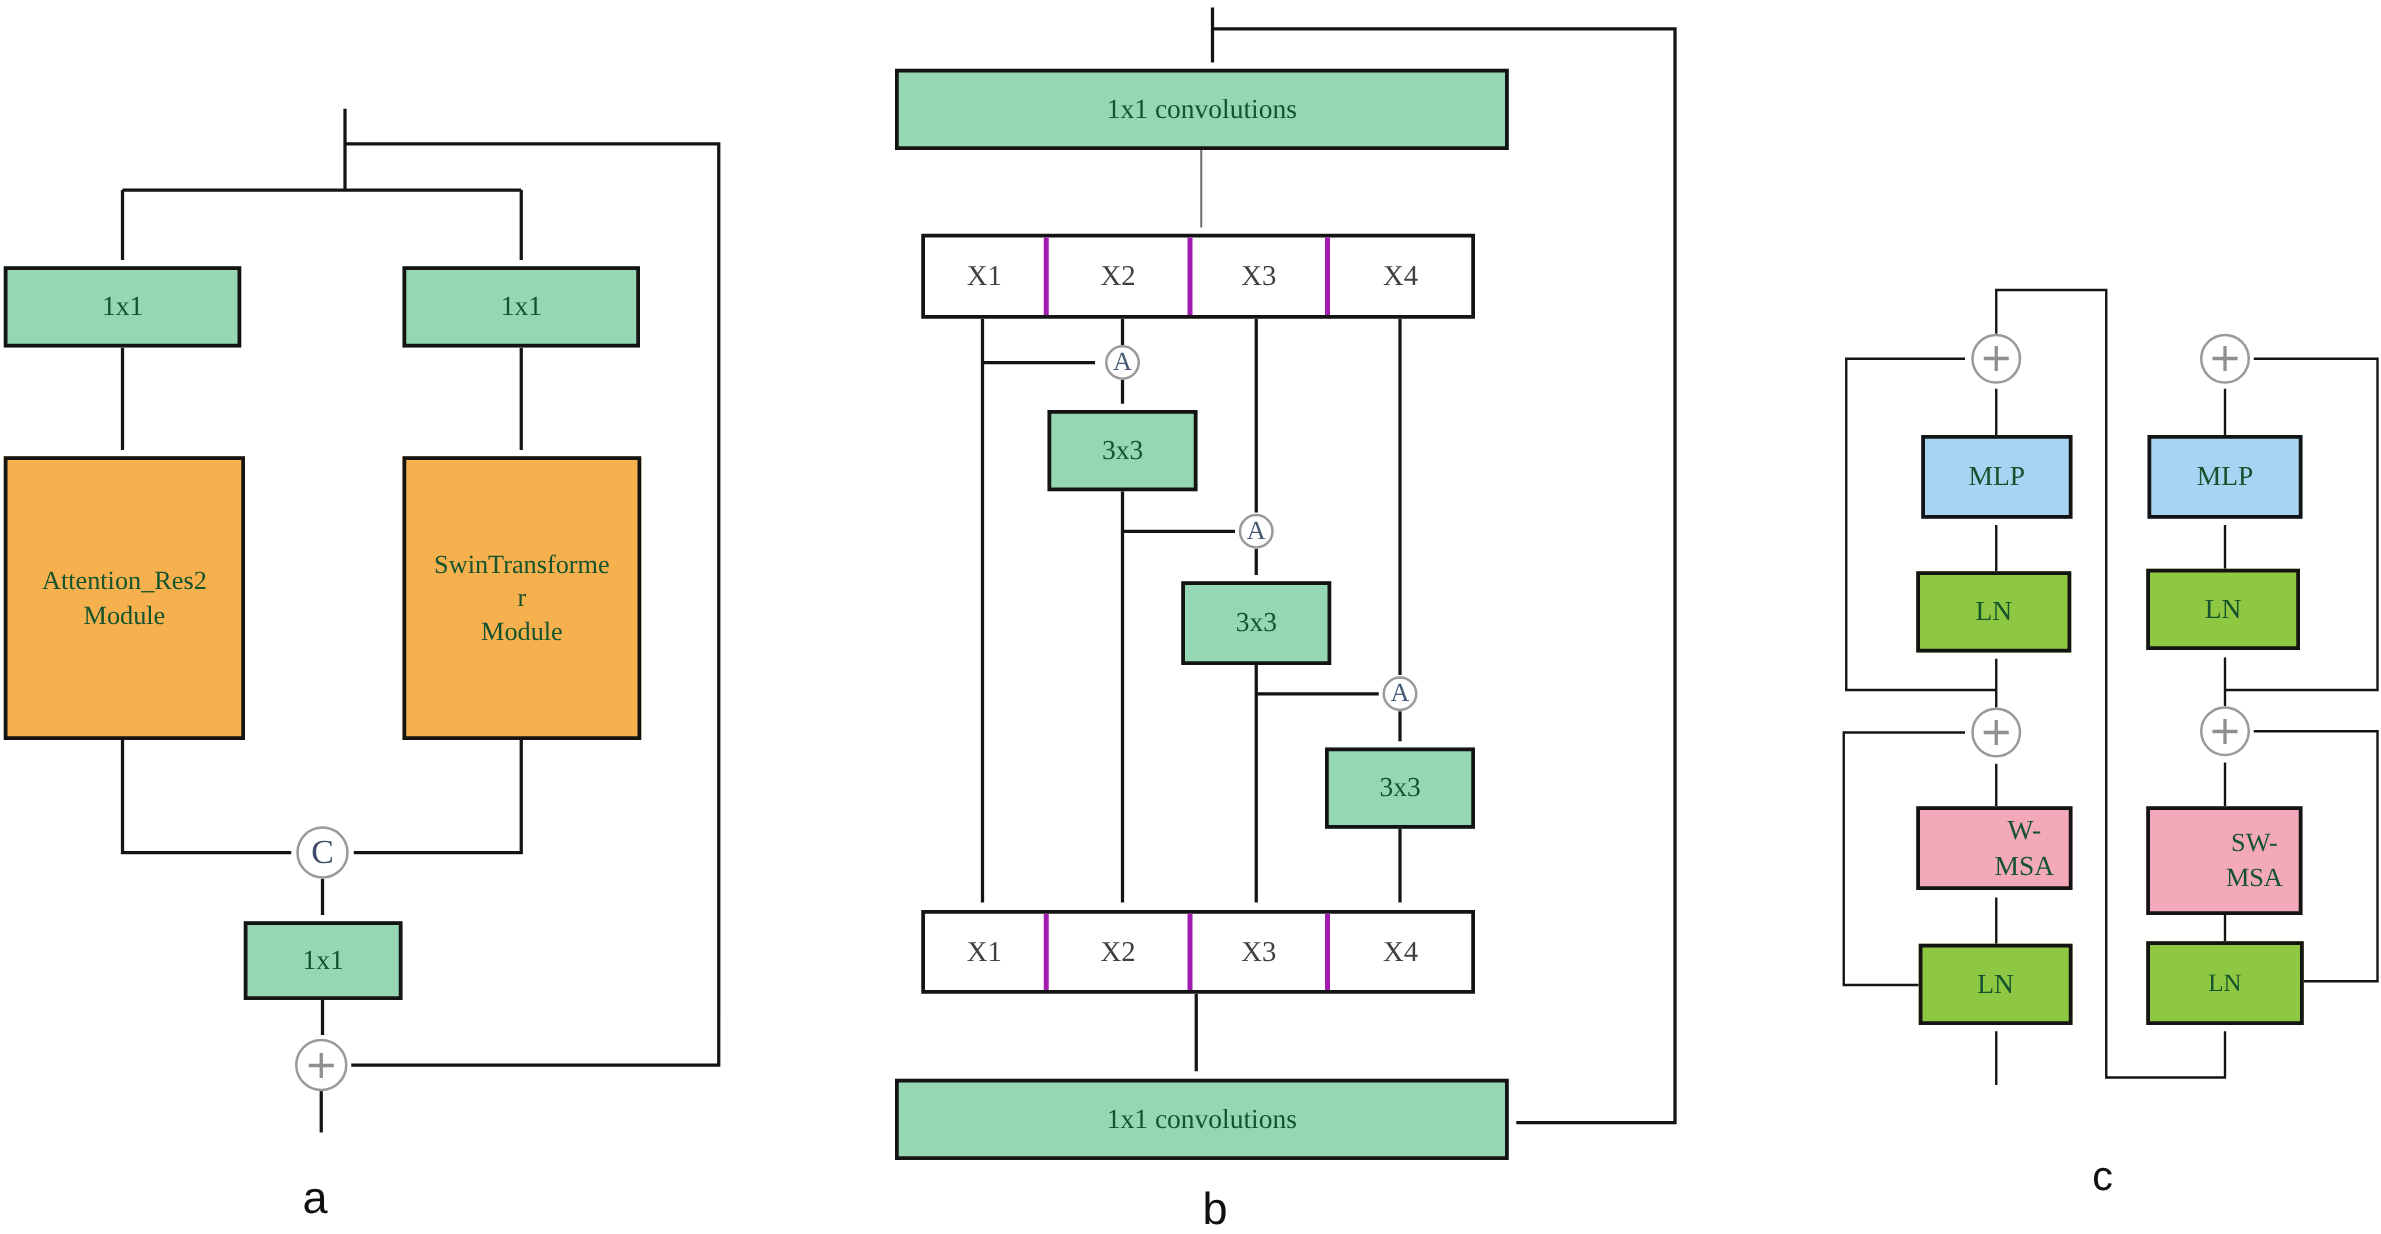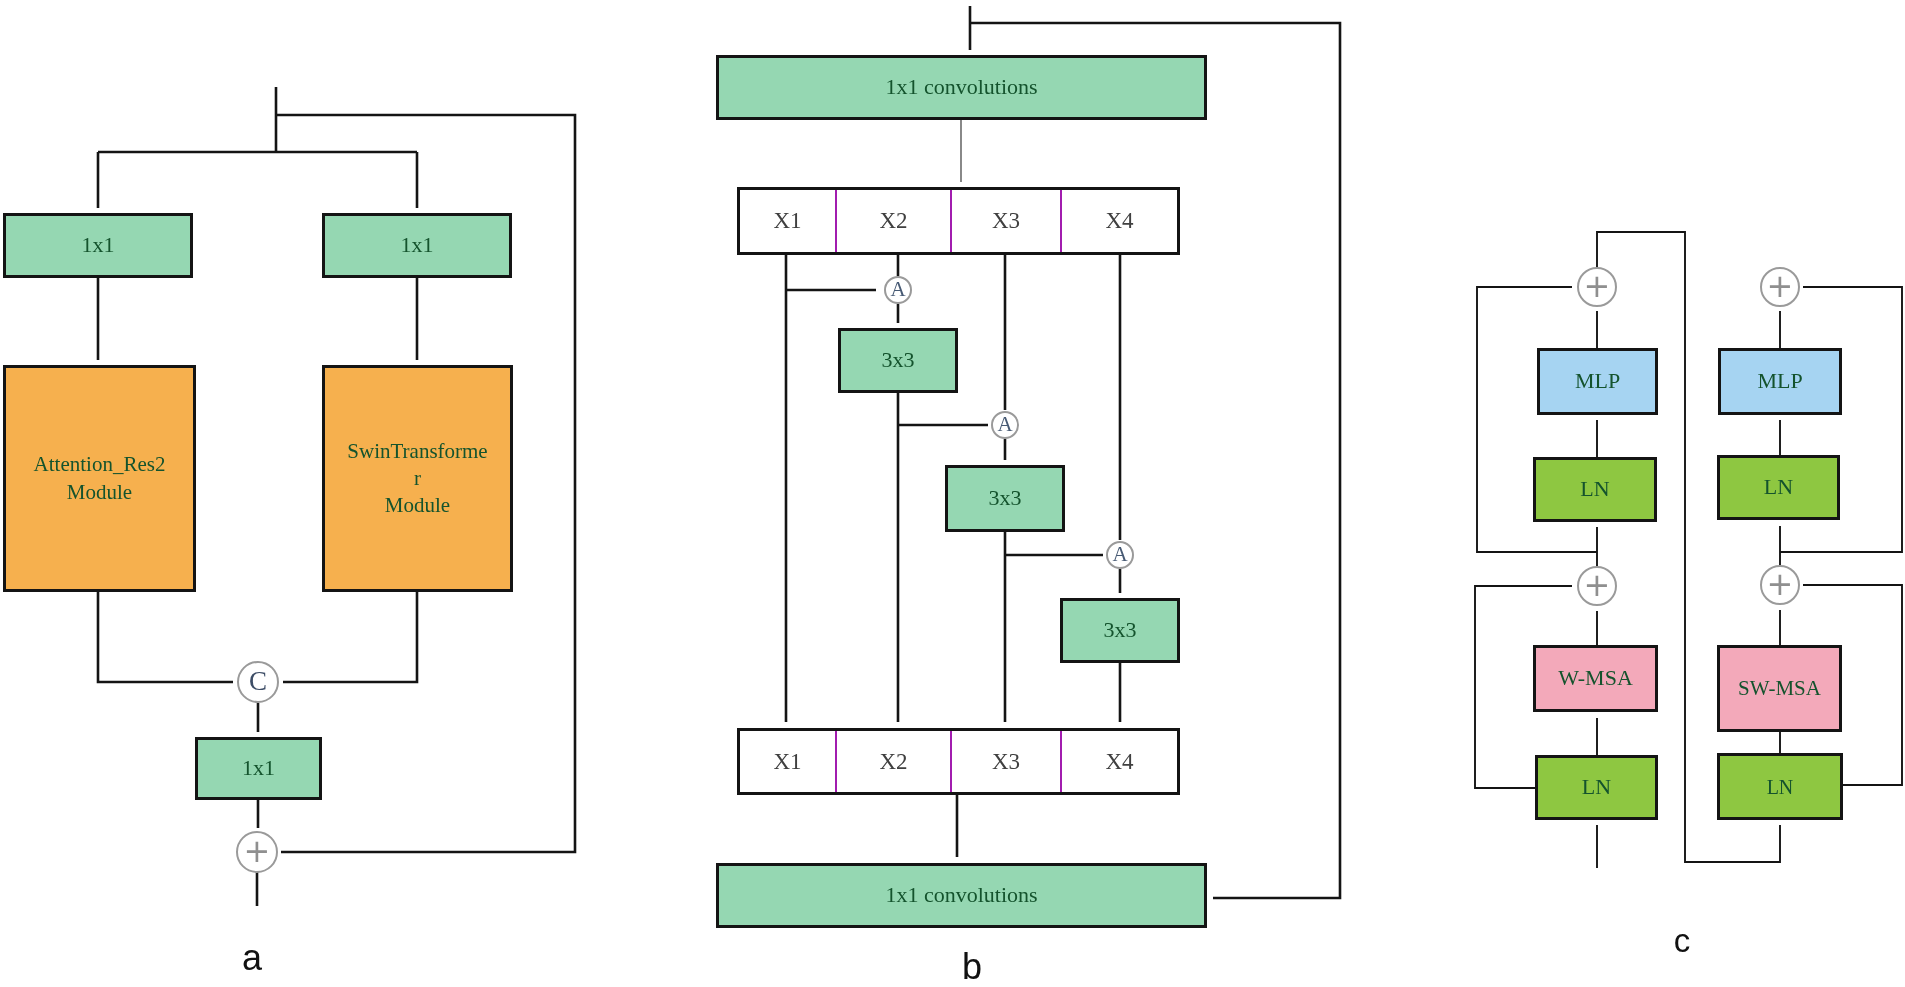--- a/index.html
+++ b/index.html
@@ -7,26 +7,26 @@
           font-family:"Liberation Serif","DejaVu Serif",serif;}
   #wires{position:absolute;left:0;top:0;z-index:1;}
   .box{position:absolute;box-sizing:border-box;border:3px solid #141414;display:flex;
        align-items:center;justify-content:center;text-align:center;z-index:2;
        font-size:22px;color:#14532d;line-height:1.3;}
   .box .lbl-text{white-space:pre-line;}
   .green {background:#95d7b2;}
   .orange{background:#f6b04e;}
   .blue  {background:#a6d4f2;font-family:Liberation Serif, serif;}
   .lngrn {background:#8ec741;}
-  .pink  {background:#f3a9ba;}
+  .pink  {background:#f3a9ba;padding-left:48px;}
   .row{position:absolute;box-sizing:border-box;border:3px solid #141414;display:flex;
        background:#ffffff;z-index:2;}
   .cell{box-sizing:border-box;display:flex;align-items:center;justify-content:center;
         font-size:23px;color:#404040;}
-  .cell + .cell{border-left:2px solid #a21caf;}
+  .cell + .cell{border-left:4px solid #a21caf;}
   .circ{position:absolute;box-sizing:border-box;background:#ffffff;border:2.5px solid #9a9a9a;
         border-radius:50%;display:flex;align-items:center;justify-content:center;z-index:3;}
   .op-plus{font-family:"DejaVu Sans","Liberation Sans",sans-serif;font-size:32px;
            color:#8f8f8f;font-weight:400;padding-bottom:3px;}
   .op-c{font-size:27px;color:#3d4d66;padding-bottom:2px;}
   .op-a{font-size:21px;color:#475a74;padding-bottom:1px;}
   .panel-label{position:absolute;transform:translate(-50%,-50%);z-index:2;
                font-family:"Liberation Sans","DejaVu Sans",sans-serif;
                font-size:36px;color:#111;}
   path{fill:none;}

